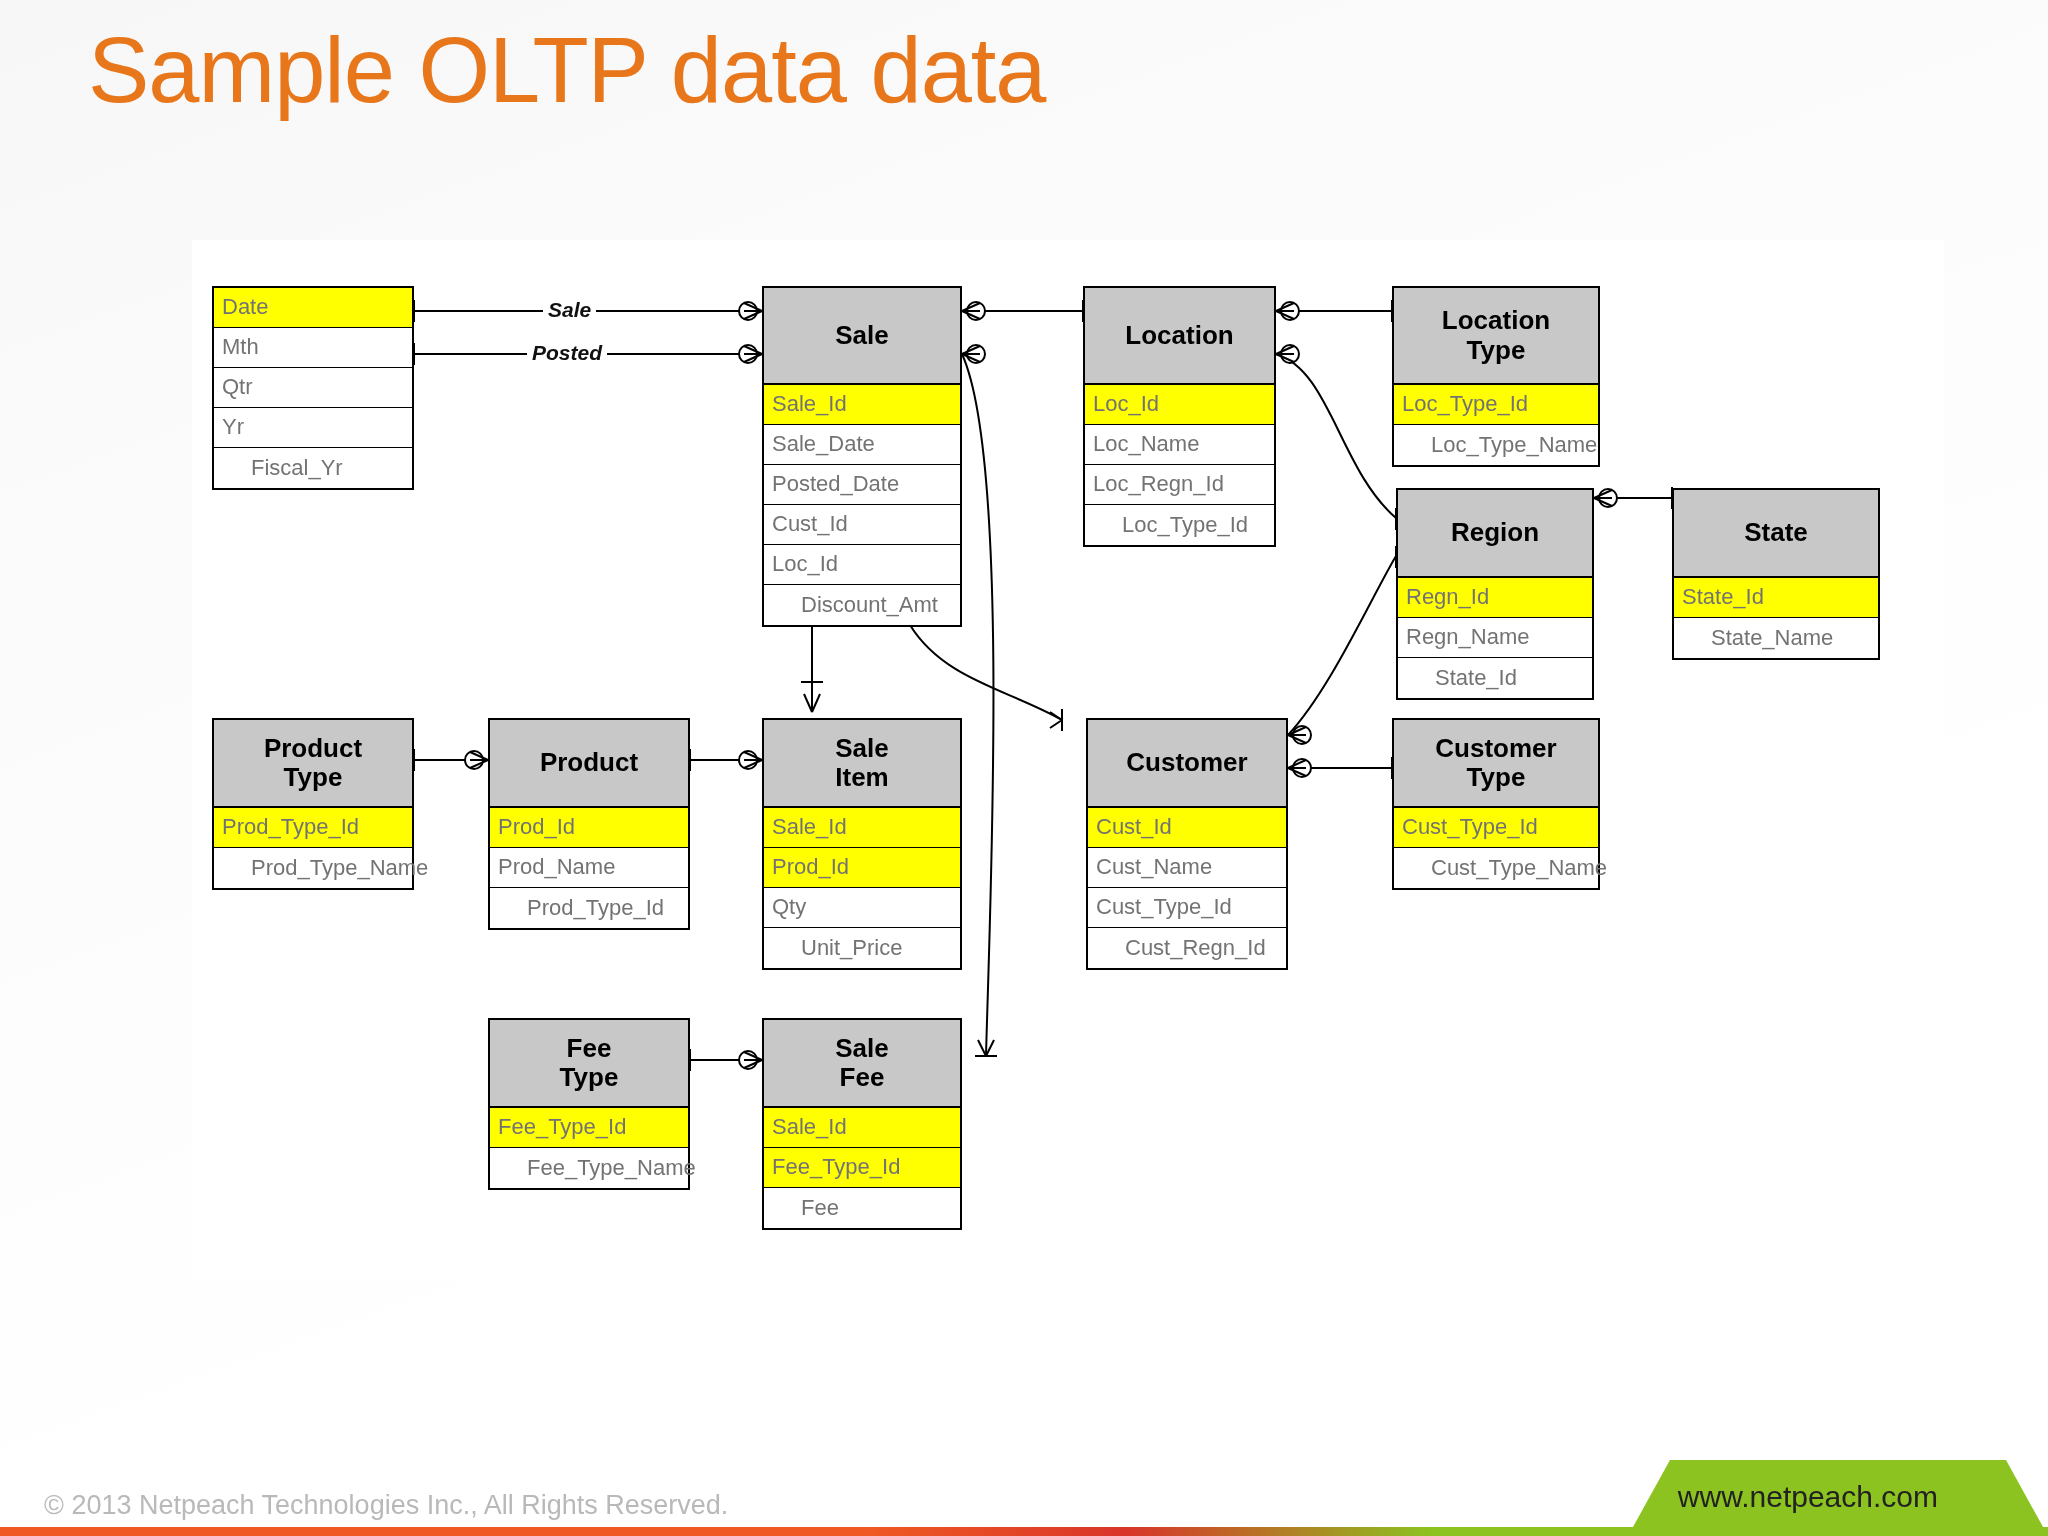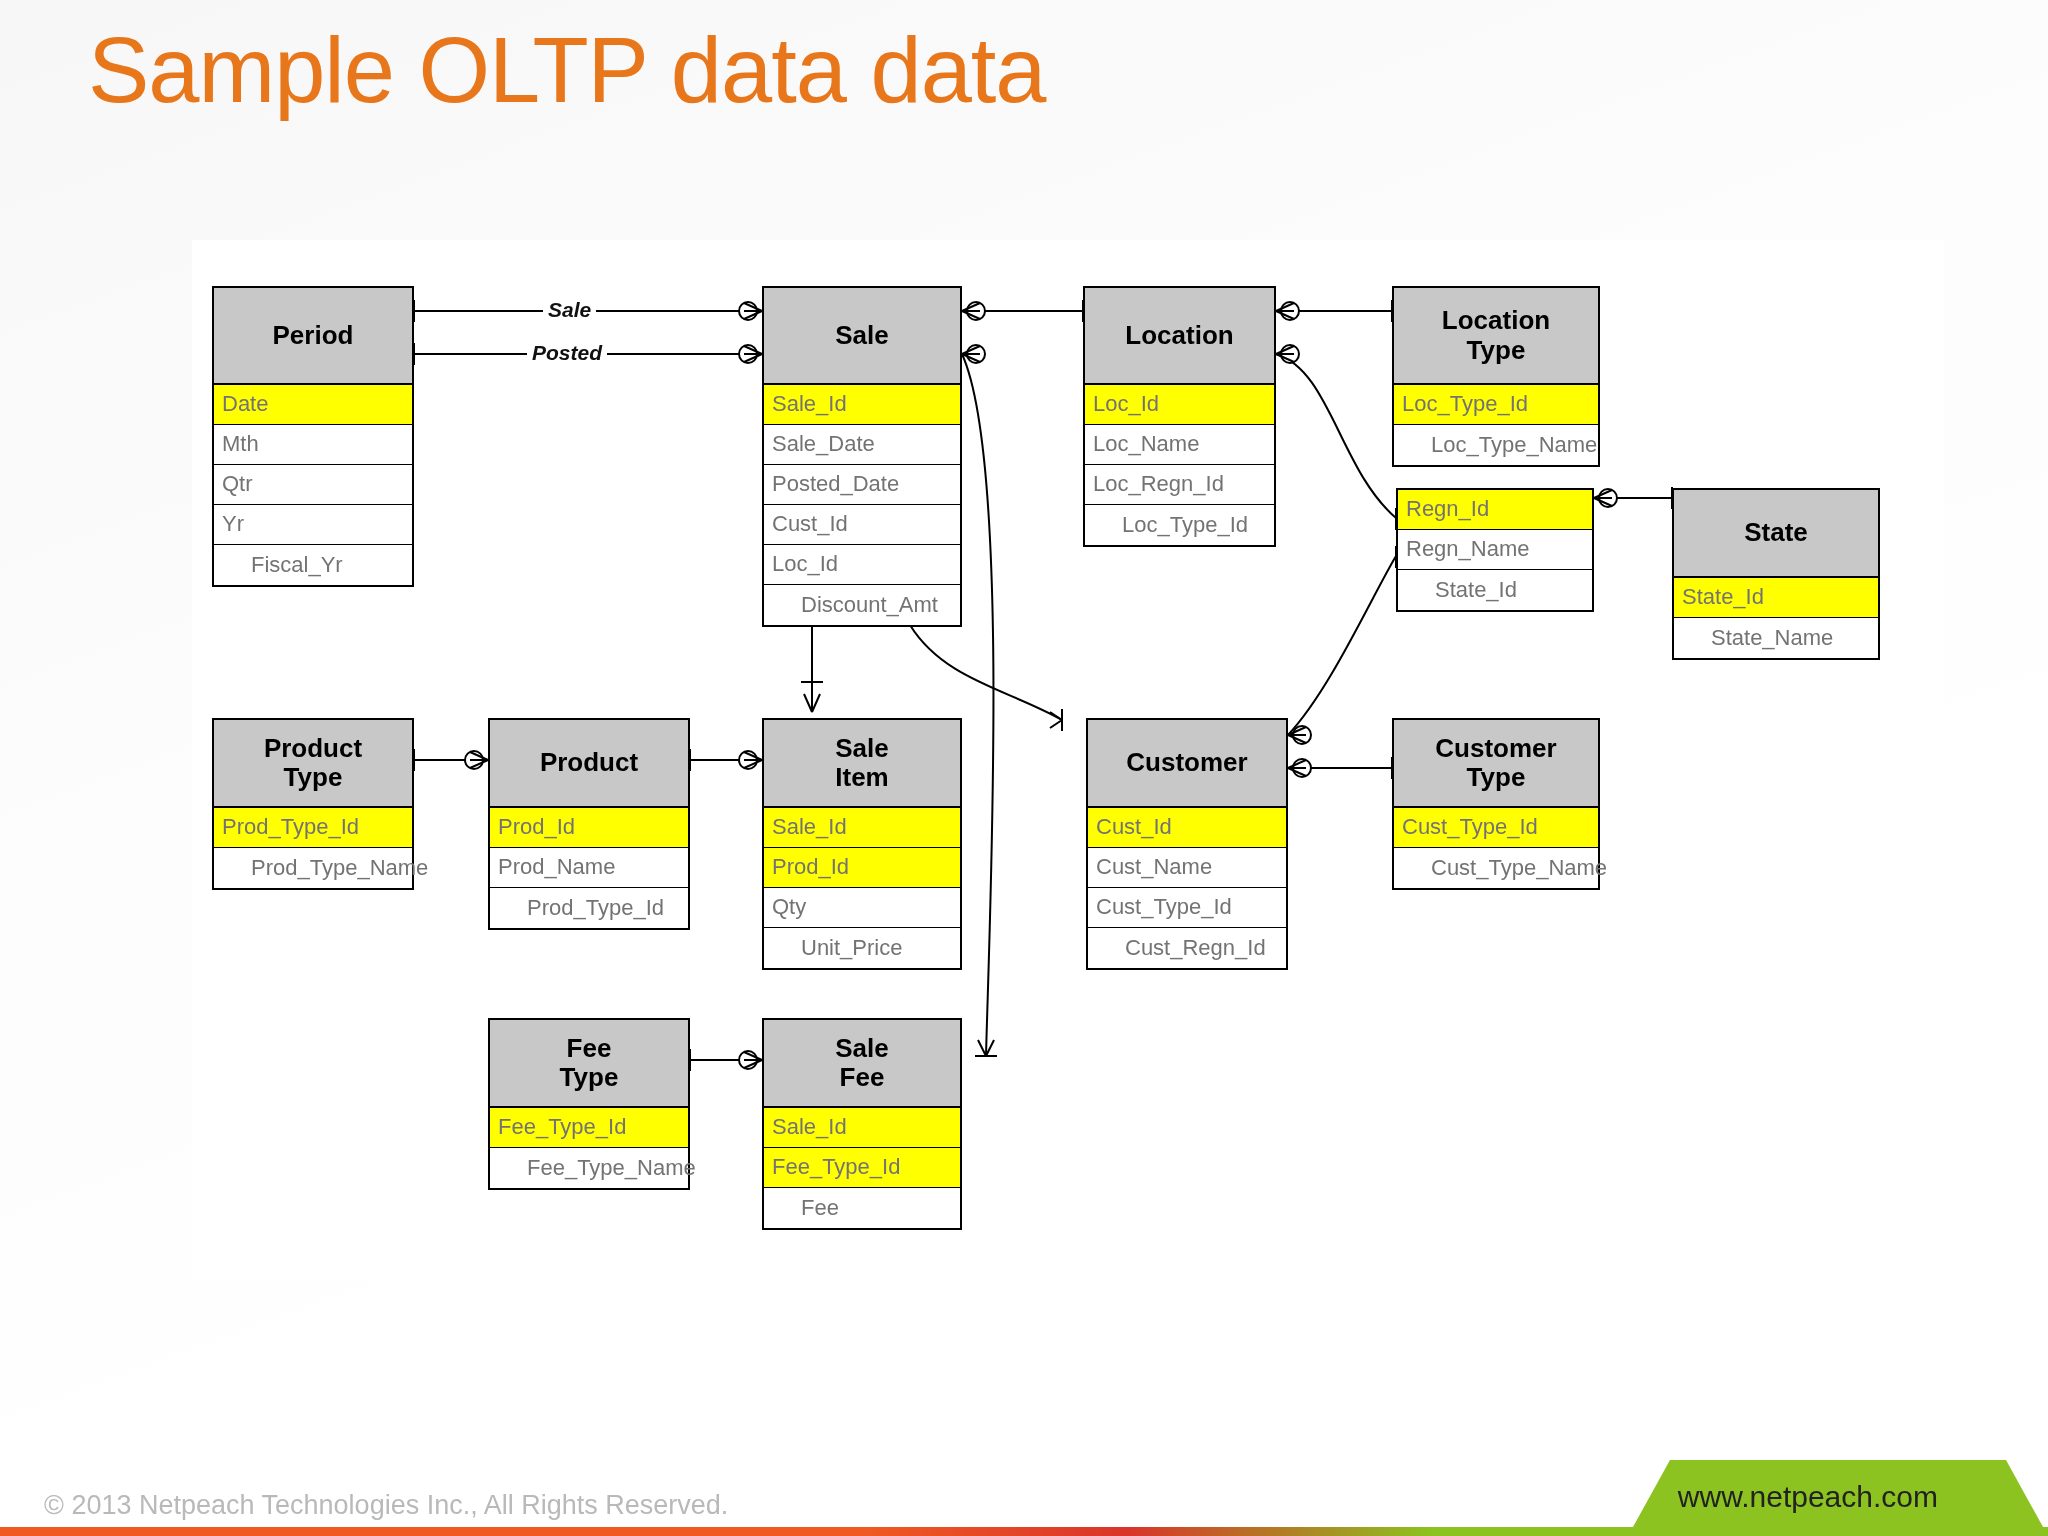--- a/index.html
+++ b/index.html
@@ -194,21 +194,20 @@
       <line x1="690" y1="1049" x2="690" y2="1071"></line>
       <circle cx="748" cy="1060" r="9" fill="#fff"></circle>
       <path d="M762,1060 L744,1052 M762,1060 L744,1068 M762,1060 L744,1060"></path>
     </g>
   </svg>
 
   <div class="rel-label" style="left:543px;top:298px;">Sale</div>
   <div class="rel-label" style="left:527px;top:341px;">Posted</div>
 
   <div class="ent" style="left:212px;top:286px;width:202px;">
-    <div class="ent-title" style="height:97px;">Period</div>
     <div class="attr pk">Date</div>
     <div class="attr">Mth</div>
     <div class="attr">Qtr</div>
     <div class="attr">Yr</div>
     <div class="attr">Fiscal_Yr</div>
   </div>
 
   <div class="ent" style="left:762px;top:286px;width:200px;">
     <div class="ent-title" style="height:97px;">Sale</div>
     <div class="attr pk">Sale_Id</div>
@@ -228,20 +227,21 @@
   </div>
 
   <div class="ent" style="left:1392px;top:286px;width:208px;">
     <div class="ent-title" style="height:97px;">Location
 Type</div>
     <div class="attr pk">Loc_Type_Id</div>
     <div class="attr">Loc_Type_Name</div>
   </div>
 
   <div class="ent" style="left:1396px;top:488px;width:198px;">
+    <div class="ent-title" style="height:88px;">Region</div>
     <div class="attr pk">Regn_Id</div>
     <div class="attr">Regn_Name</div>
     <div class="attr">State_Id</div>
   </div>
 
   <div class="ent" style="left:1672px;top:488px;width:208px;">
     <div class="ent-title" style="height:88px;text-align:right;">State</div>
     <div class="attr pk">State_Id</div>
     <div class="attr">State_Name</div>
   </div>

